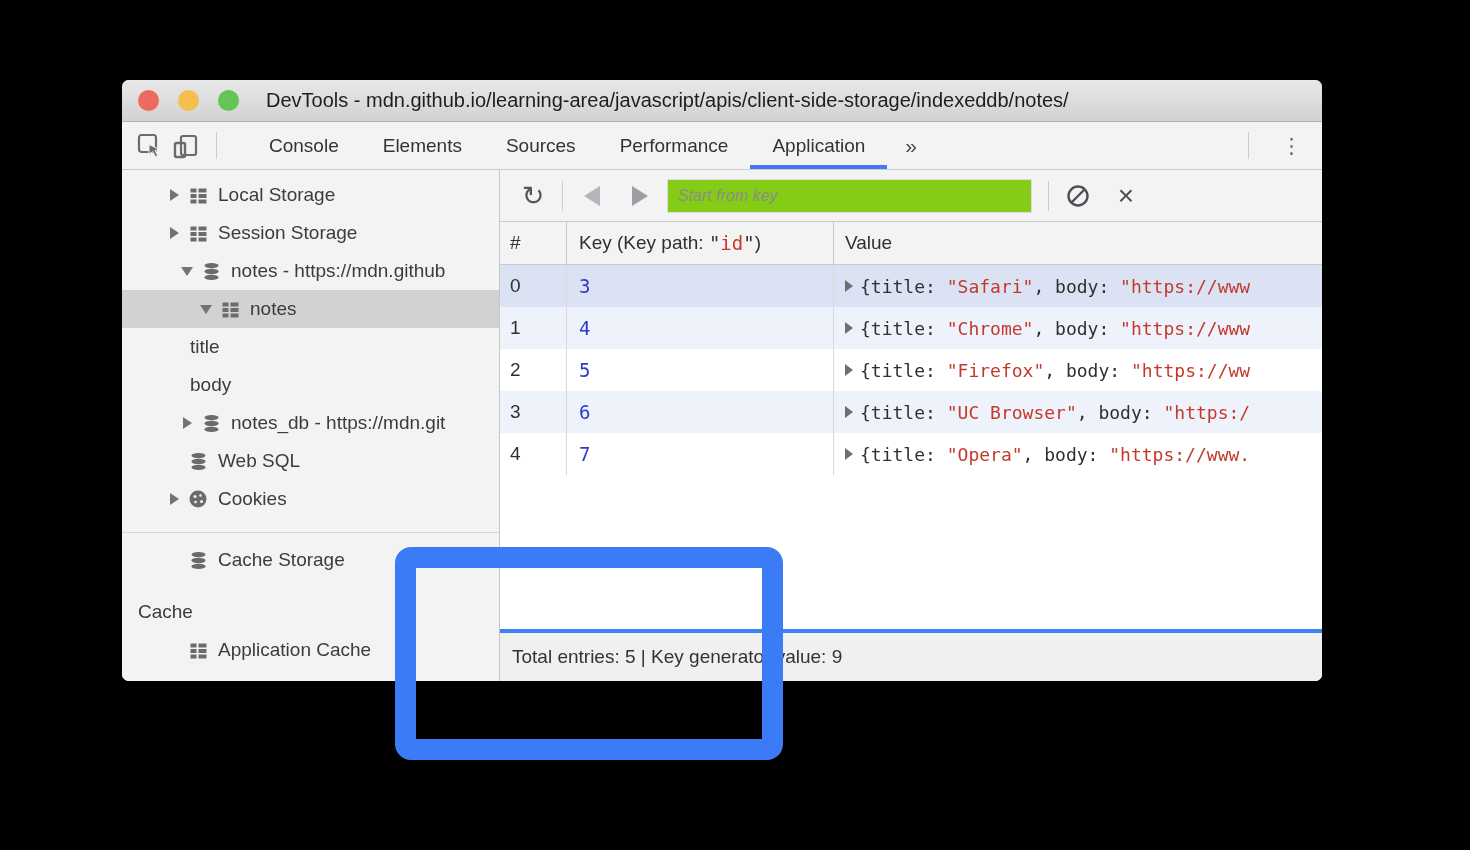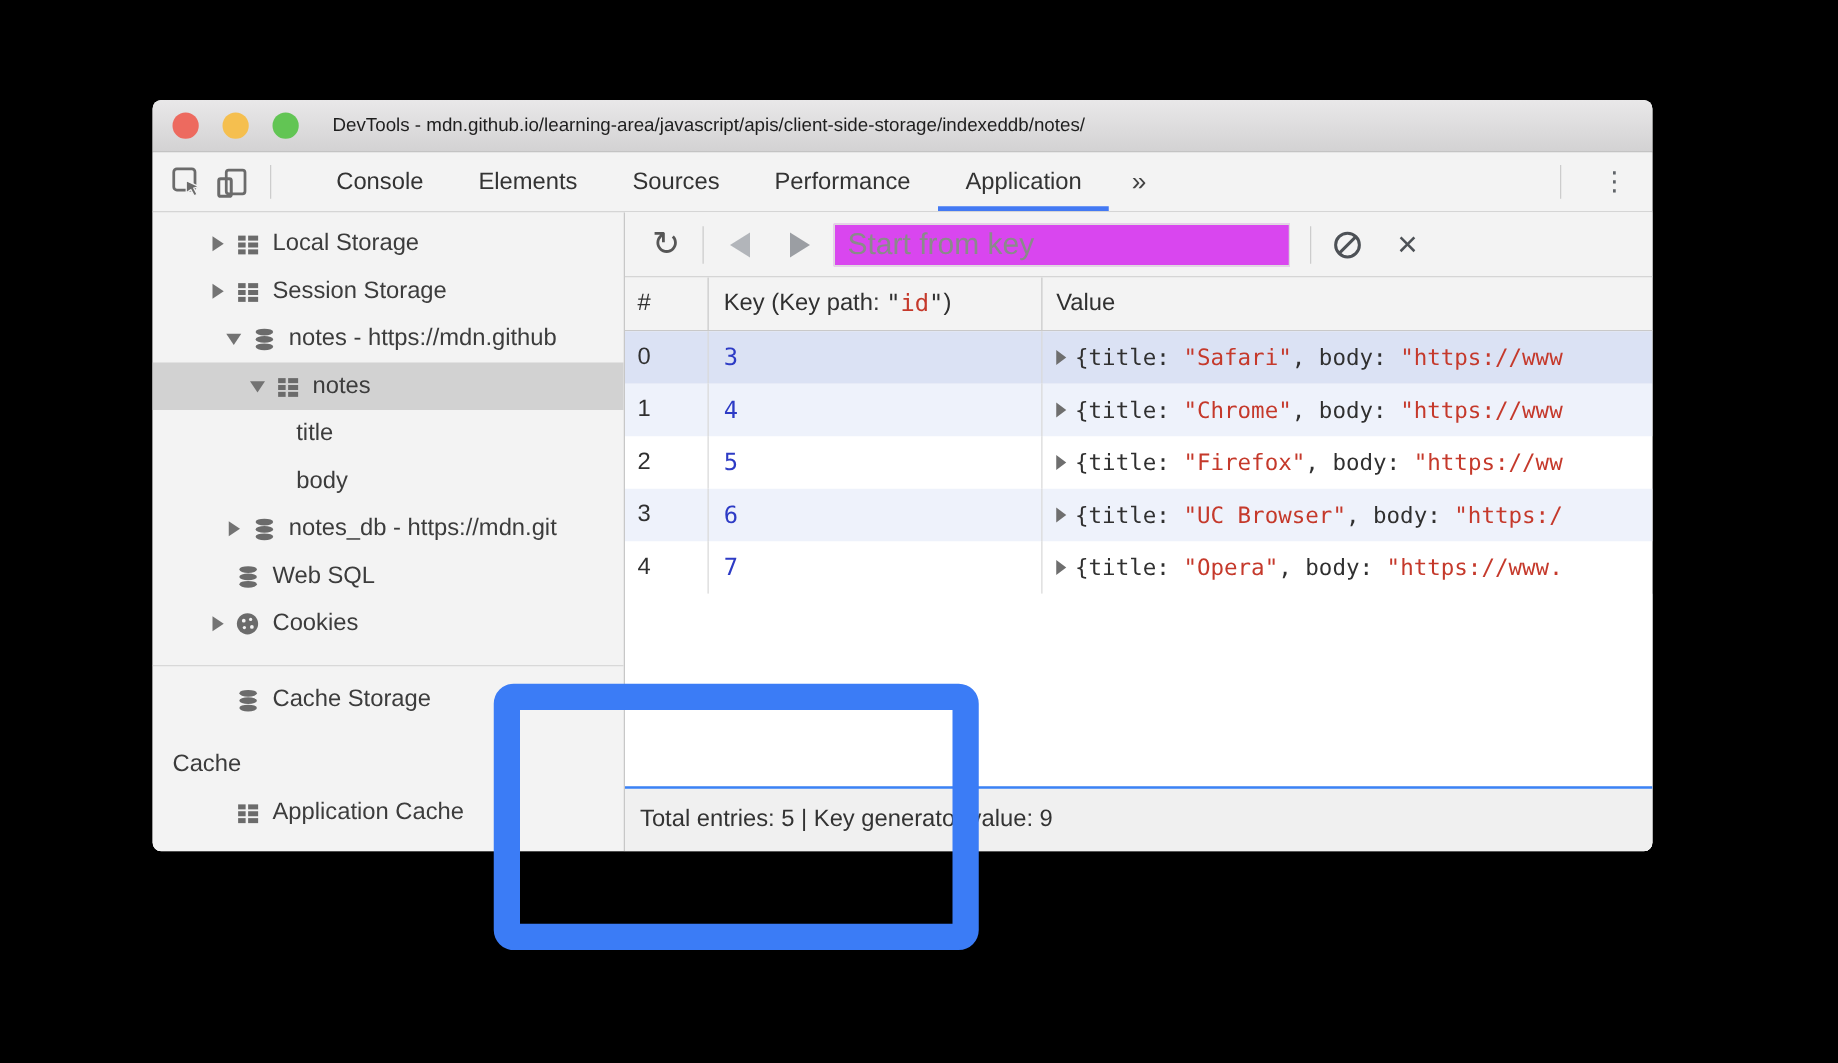--- a/index.html
+++ b/index.html
@@ -8,21 +8,21 @@
   .window { position:absolute; left:122px; top:80px; width:1200px; height:601px;
             background:#fff; border-radius:7px; overflow:hidden; }
 
   
   .titlebar { height:42px; background:linear-gradient(#e9e8e9,#d3d2d3);
               border-bottom:1px solid #b3b3b3; display:flex; align-items:center;
               padding-left:16px; }
   .lights { display:flex; gap:19px; }
   .light { width:21px; height:21px; border-radius:50%; }
   .light.red{ background:#ed6a5f; } .light.yellow{ background:#f5bf4f; } .light.green{ background:#62c554; }
-  .win-title { margin-left:27px; font-size:15px; color:#1e1e1e; white-space:nowrap; overflow:hidden; }
+  .win-title { margin-left:27px; font-size:20px; color:#1e1e1e; white-space:nowrap; overflow:hidden; }
 
   
   .tabsbar { height:48px; background:#f3f3f3; border-bottom:1px solid #ccc;
              display:flex; align-items:stretch; padding-left:10px; }
   .toolbtn { width:36px; display:flex; align-items:center; justify-content:center; }
   .vsep { width:1px; background:#ccc; margin:10px 12px; }
   .tabs { display:flex; margin-left:18px; }
   .tab { padding:0 22px; display:flex; align-items:center; font-size:19px; color:#333;
          white-space:nowrap; }
   .tab.selected { box-shadow:inset 0 -4px 0 #4379f3; }
@@ -39,38 +39,38 @@
   .srow.selected { background:#d2d2d2; }
   .arrow { width:16px; flex-shrink:0; display:flex; justify-content:center; margin-right:6px; }
   .tri-r { width:0; height:0; border-top:6px solid transparent; border-bottom:6px solid transparent;
            border-left:9px solid #737373; }
   .tri-d { width:0; height:0; border-left:6px solid transparent; border-right:6px solid transparent;
            border-top:9px solid #737373; }
   .sicon { width:20px; height:20px; margin-right:10px; flex-shrink:0; display:flex;
            align-items:center; justify-content:center; }
   .sicon svg { display:block; }
   .pad1 { padding-left:44px; } .pad2 { padding-left:57px; } .pad3 { padding-left:76px; }
-  .pad4 { padding-left:115px;text-align:center; }
+  .pad4 { padding-left:68px;text-align:center; }
   .sdivider { border-top:1px solid #d8d8d8; margin-top:14px; }
   .section-head { margin-top:14px; padding-left:16px; }
 
   
   .main { flex:1; display:flex; flex-direction:column; min-width:0; background:#fff; }
   .grid-toolbar { height:52px; background:#f3f3f3; border-bottom:1px solid #ccc;
                   display:flex; align-items:center; padding-left:16px; flex-shrink:0; }
   .icon-btn { display:flex; align-items:center; justify-content:center; width:34px; height:34px; }
   .refresh-glyph { font-size:27px; color:#565656; font-family:"DejaVu Sans", sans-serif; line-height:1; }
   .nav-tri-l { width:0; height:0; border-top:10px solid transparent; border-bottom:10px solid transparent;
                border-right:16px solid #b2b5ba; }
   .nav-tri-r { width:0; height:0; border-top:10px solid transparent; border-bottom:10px solid transparent;
                border-left:16px solid #9b9ea3; }
   .tsep { width:1px; height:30px; background:#ccc; margin:0 12px; }
-  .key-input { width:365px; height:34px; border:1px solid #dcdcdc; background:#d946ef;
-               font-size:24px; padding:0 10px; color:#333; margin:0 4px 0 10px;
-               font-family:"Liberation Sans", sans-serif; outline:none; }
+  .key-input { width:365px; height:34px; border:1px solid #dcdcdc; background:#84cc16;
+               font-size:16px; padding:0 10px; color:#333; margin:0 4px 0 10px;
+               font-family:"Liberation Sans", sans-serif; outline:none;font-style:italic; }
   .key-input::placeholder { color:#8a8a8a; }
   .clear-x { font-size:28px; color:#4d5156; line-height:1; }
 
   .grid-header { height:43px; background:#f3f3f3; border-bottom:1px solid #c9c9c9;
                  display:flex; font-size:19px; color:#303030; flex-shrink:0; }
   .hc { display:flex; align-items:center; }
   .col-idx { width:67px; padding-left:10px; border-right:1px solid #c9c9c9; flex-shrink:0; }
   .col-key { width:267px; padding-left:12px; border-right:1px solid #c9c9c9; flex-shrink:0; }
   .col-val { flex:1; padding-left:11px; min-width:0; }
   .mono { font-family:"DejaVu Sans Mono", monospace; }
@@ -80,21 +80,21 @@
   .grid-row .col-idx { border-right:1px solid #d9d9d9; color:#303030; }
   .grid-row .col-key { border-right:1px solid #d9d9d9; font-family:"DejaVu Sans Mono", monospace;
                        color:#2d3bc5; font-size:19px; }
   .grid-row.sel { background:#dbe2f4; }
   .grid-row.alt { background:#eef2fb; }
   .valcell { display:flex; align-items:center; white-space:pre; overflow:hidden;
              font-family:"DejaVu Sans Mono", monospace; font-size:18px; color:#303030; }
   .vtri { width:0; height:0; border-top:6px solid transparent; border-bottom:6px solid transparent;
           border-left:8px solid #6e6e6e; margin-right:7px; flex-shrink:0; }
   .filler { flex:1; background:#fff; }
-  .statusbar { height:52px; background:#f0f0f0; border-top:2px solid #3b82f6; display:flex;
+  .statusbar { height:52px; background:#f0f0f0; border-top:4px solid #3b82f6; display:flex;
                align-items:center; padding-left:12px; font-size:19px; color:#333; flex-shrink:0; }
 
   
   .annotation { position:absolute; left:395px; top:547px; width:388px; height:213px;
                 border:21px solid #3b7cf6; border-radius:16px; z-index:20; }
 
   .gicon { fill:#6b6b6b; } .gstroke { stroke:#6b6b6b; fill:none; }
 </style>
 </head>
 <body>

